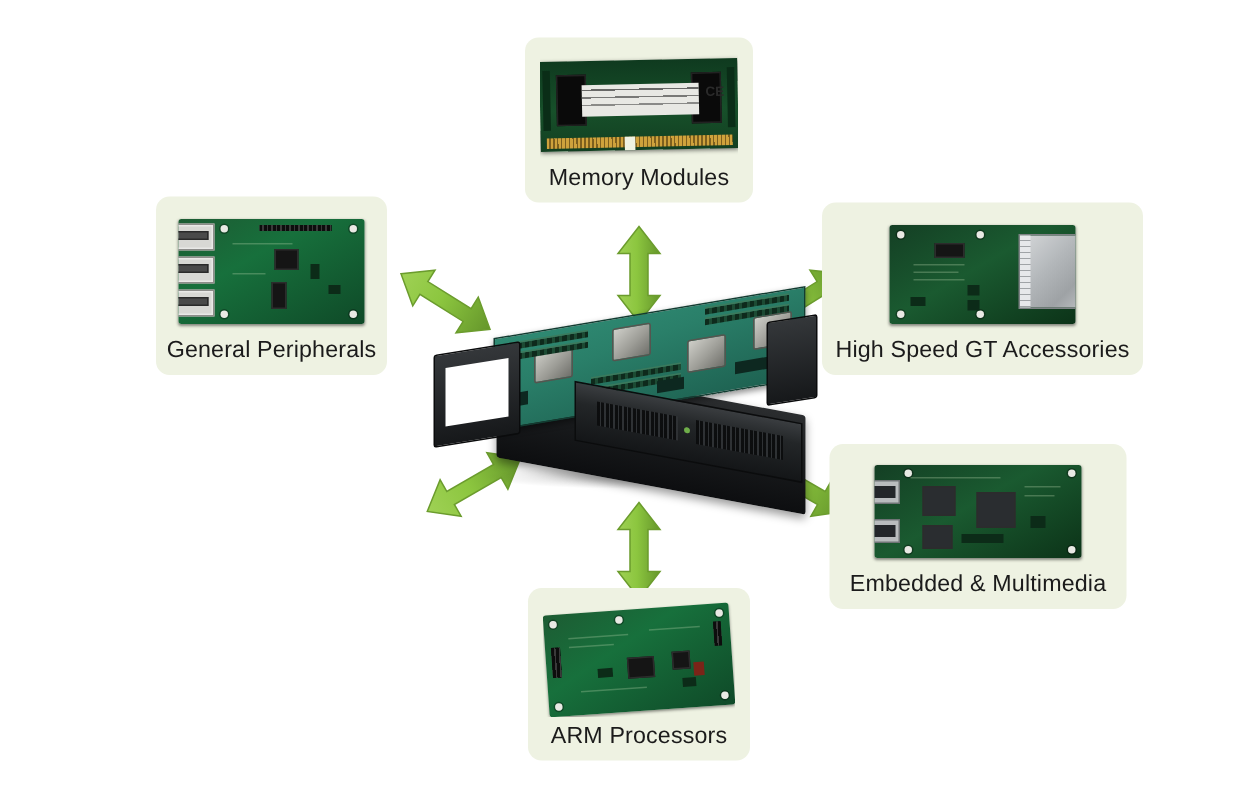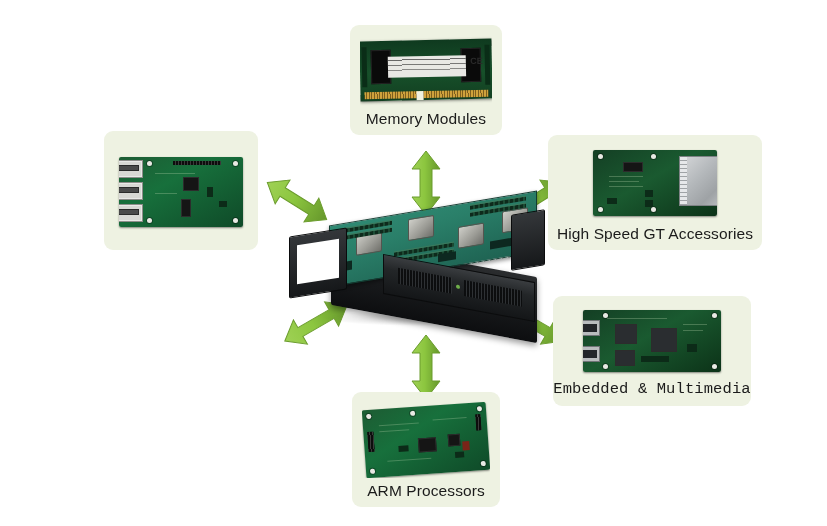--- a/index.html
+++ b/index.html
@@ -47,21 +47,21 @@
     letter-spacing: 0.1px;
     white-space: nowrap;
     line-height: 1.15;
   }
 
   
   #card-memory       { left: 350px; top: 25px;  width: 152px; height: 110px; }
   #card-general      { left: 104px; top: 131px; width: 154px; height: 119px; }
   #card-highspeed    { left: 548px; top: 135px; width: 214px; height: 115px; }
   #card-expansions   { left: 82px;  top: 296px; width: 191px; height: 110px; }
-  #card-embedded     { left: 553px; top: 296px; width: 198px; height: 110px; font-family: Liberation Mono, monospace; }
+  #card-embedded     { left: 553px; top: 296px; width: 198px; height: 110px; }
   #card-arm          { left: 352px; top: 392px; width: 148px; height: 115px; }
 
   
   .pcb {
     position: relative;
     background: linear-gradient(150deg,#1d5c33 0%,#17703c 38%,#0f4a28 100%);
     box-shadow: 0 1px 2px rgba(0,0,0,.45);
     overflow: hidden;
   }
   .pcb.dark { background: linear-gradient(150deg,#143f24 0%,#1a5a30 45%,#0c3318 100%); }
@@ -319,20 +319,21 @@
 
         <div class="hdr" style="left:54px; top:4px; width:48px; height:4px;"></div>
         <div class="chip" style="left:64px; top:20px; width:16px; height:14px;"></div>
         <div class="chip" style="left:62px; top:42px; width:10px; height:18px;"></div>
         <div class="trace" style="left:36px; top:16px; width:40px; height:1px;"></div>
         <div class="trace" style="left:36px; top:36px; width:22px; height:1px;"></div>
         <div class="smd" style="left:88px; top:30px; width:6px; height:10px;"></div>
         <div class="smd" style="left:100px; top:44px; width:8px; height:6px;"></div>
       </div>
     </div>
+    <div class="card-label">General Peripherals</div>
   </div>
 
   <div class="card" id="card-highspeed">
     <div class="card-art">
       <div class="pcb dark" style="width:124px; height:66px; border-radius:2px;">
         <div class="hole" style="left:5px; top:4px;"></div>
         <div class="hole" style="left:5px; bottom:4px;"></div>
         <div class="hole" style="left:58px; top:4px;"></div>
         <div class="hole" style="left:58px; bottom:4px;"></div>
 

